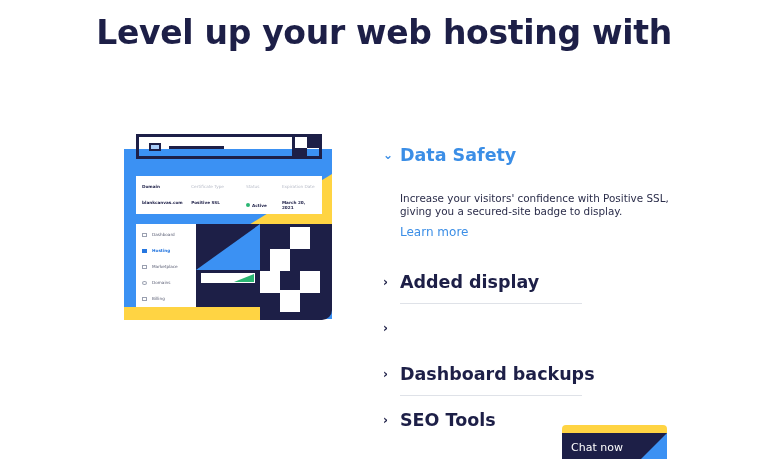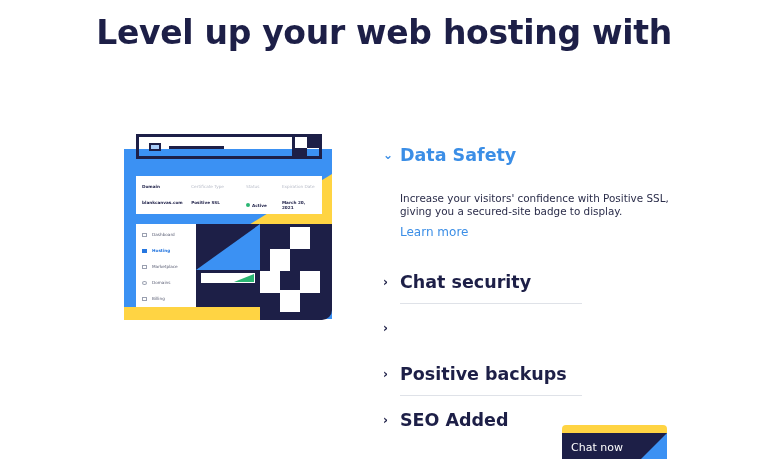--- a/index.html
+++ b/index.html
@@ -170,44 +170,44 @@
     </div>
     <div class="acc-body">
       <p>Increase your visitors' confidence with Positive SSL, giving you a secured-site badge to display.</p>
       <a class="learn">Learn more</a>
     </div>
   </div>
 
   <div class="acc-item" style="margin-top:30px">
     <div class="acc-title">
       <span class="chev">›</span>
-      <span>Chat security</span>
+      <span>Added display</span>
     </div>
   </div>
   <div class="divider" style="margin-top:8px"></div>
 
   <div class="acc-item" style="margin-top:11px">
     <div class="acc-title">
       <span class="chev">›</span>
     </div>
   </div>
   <div class="divider" style="margin-top:8px; background:transparent"></div>
 
   <div class="acc-item" style="margin-top:11px">
     <div class="acc-title">
       <span class="chev">›</span>
-      <span>Positive backups</span>
+      <span>Dashboard backups</span>
     </div>
   </div>
   <div class="divider" style="margin-top:8px"></div>
 
   <div class="acc-item" style="margin-top:11px">
     <div class="acc-title">
       <span class="chev">›</span>
-      <span>SEO Added</span>
+      <span>SEO Tools</span>
     </div>
   </div>
 </div>
 
 <div class="chat-btn">
   <span class="label">Chat now</span>
   <span class="tri"></span>
 </div>
 
 </body></html>

